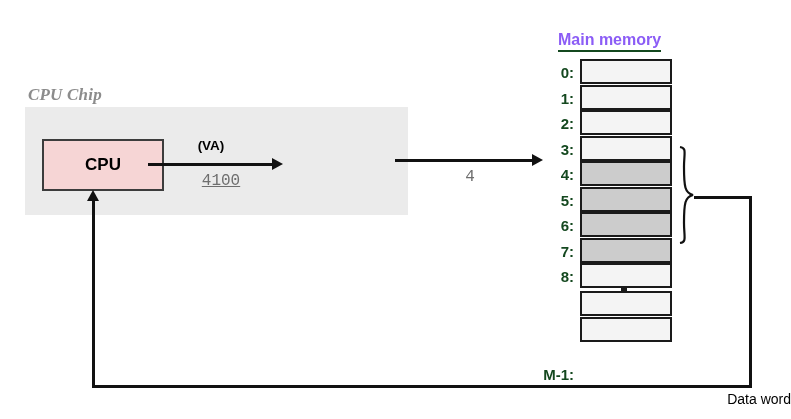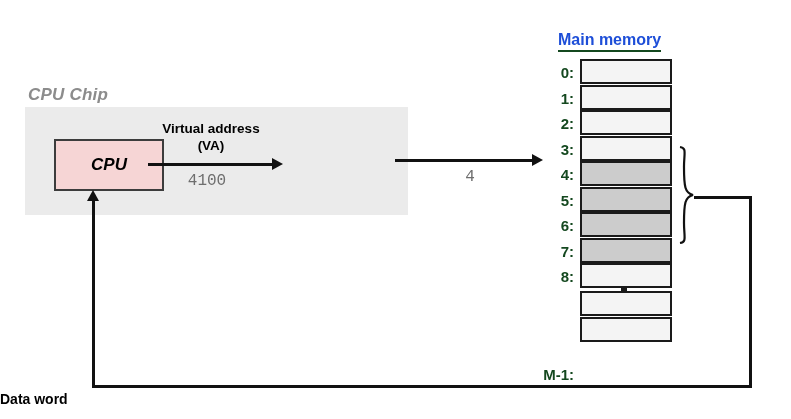--- a/index.html
+++ b/index.html
@@ -27,40 +27,40 @@
   #cpu-chip-label {
     position: absolute;
     left: 28px;
     top: 85px;
     font-style: italic;
     font-weight: bold;
     font-size: 17px;
     color: #8c8c8c;
     letter-spacing: 0.2px;
     white-space: nowrap;
+    font-family: Liberation Serif, serif;
   }
   
   .unit-box {
     position: absolute;
     border: 2px solid #3c3c3c;
     box-sizing: border-box;
     display: flex;
     align-items: center;
     justify-content: center;
     font-weight: bold;
     font-size: 17px;
     color: #000000;
   }
   #cpu-box {
-    left: 54px;
+    left: 42px;
     top: 139px;
-    width: 110px;
+    width: 122px;
     height: 52px;
     background: #f6d5d5;
-    font-style: italic;
   }
   #mmu-box {
     left: 285px;
     top: 139px;
     width: 110px;
     height: 52px;
     background: #dff0d8;
   }
   
   .hline {
@@ -107,21 +107,21 @@
     color: #6e6e6e;
     white-space: nowrap;
   }
   
   #main-memory-title {
     position: absolute;
     left: 558px;
     top: 31px;
     font-weight: bold;
     font-size: 16px;
-    color: #1d4ed8;
+    color: #8b5cf6;
     border-bottom: 2px solid #14481f;
     padding-bottom: 1px;
     white-space: nowrap;
   }
   .mem-cell {
     position: absolute;
     left: 580px;
     width: 92px;
     height: 25px;
     box-sizing: border-box;
@@ -163,46 +163,46 @@
     top: 145px;
     width: 20px;
     height: 100px;
   }
   
   #data-word-label {
     position: absolute;
     left: 0px;
     top: 391px;
     width: 791px;
-    text-align: left;
-    font-weight: bold;
+    text-align: right;
+    font-weight: normal;
     font-size: 14px;
     color: #000000;
   }
 </style>
 </head>
 <body>
 
 <div id="canvas">
 
   <div id="cpu-chip-region"></div>
   <div id="cpu-chip-label">CPU Chip</div>
 
   <div id="cpu-box" class="unit-box">
     <span>CPU</span>
   </div>
 
 
   <div class="hline" style="left:148px; top:163px; width:126px;"></div>
   <div class="arrowhead-right" style="left:272px; top:158px;"></div>
   <div class="conn-label" style="left:151px; top:120px; width:120px;">
-    <span>Virtual address</span><br>
+    <br>
     <span>(VA)</span>
   </div>
-  <div class="conn-value" style="left:147px; top:172px; width:120px;">4100</div>
+  <div class="conn-value" style="left:161px; top:172px; width:120px;text-decoration:underline;">4100</div>
 
   <div class="hline" style="left:395px; top:159px; width:139px;"></div>
   <div class="arrowhead-right" style="left:532px; top:154px;"></div>
   <div class="conn-value" style="left:405px; top:168px; width:130px;">4</div>
 
   <div id="main-memory-title">Main memory</div>
 
   <div id="memory-stack"></div>
 
   <div id="mem-ellipsis">

